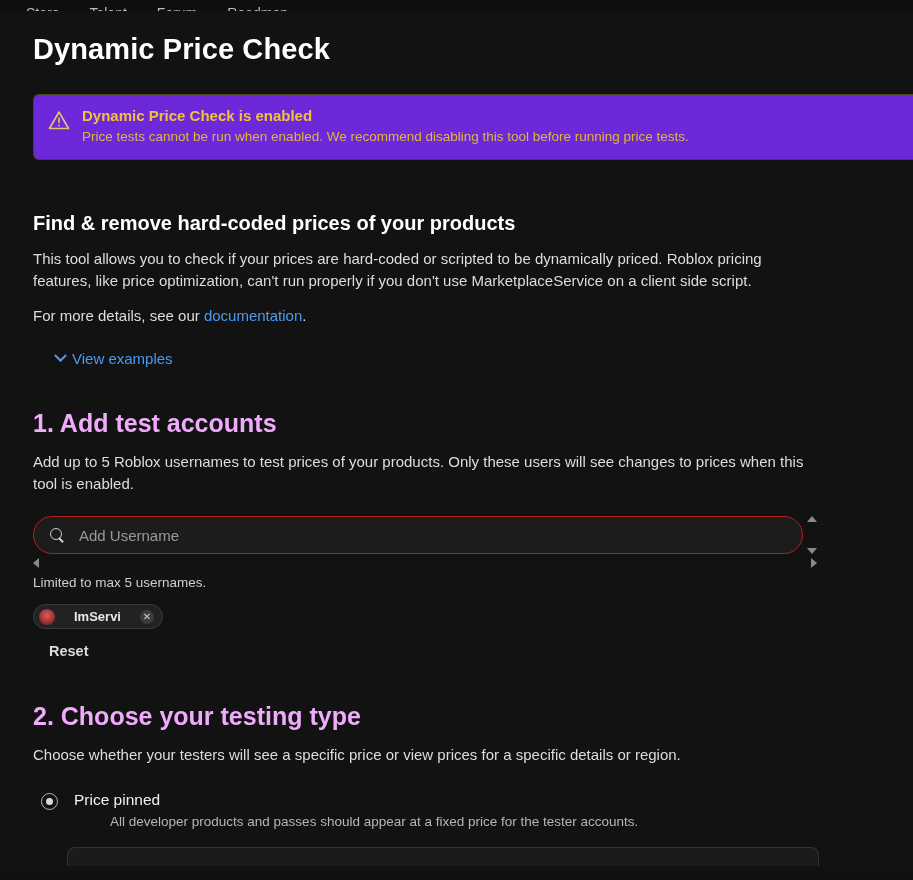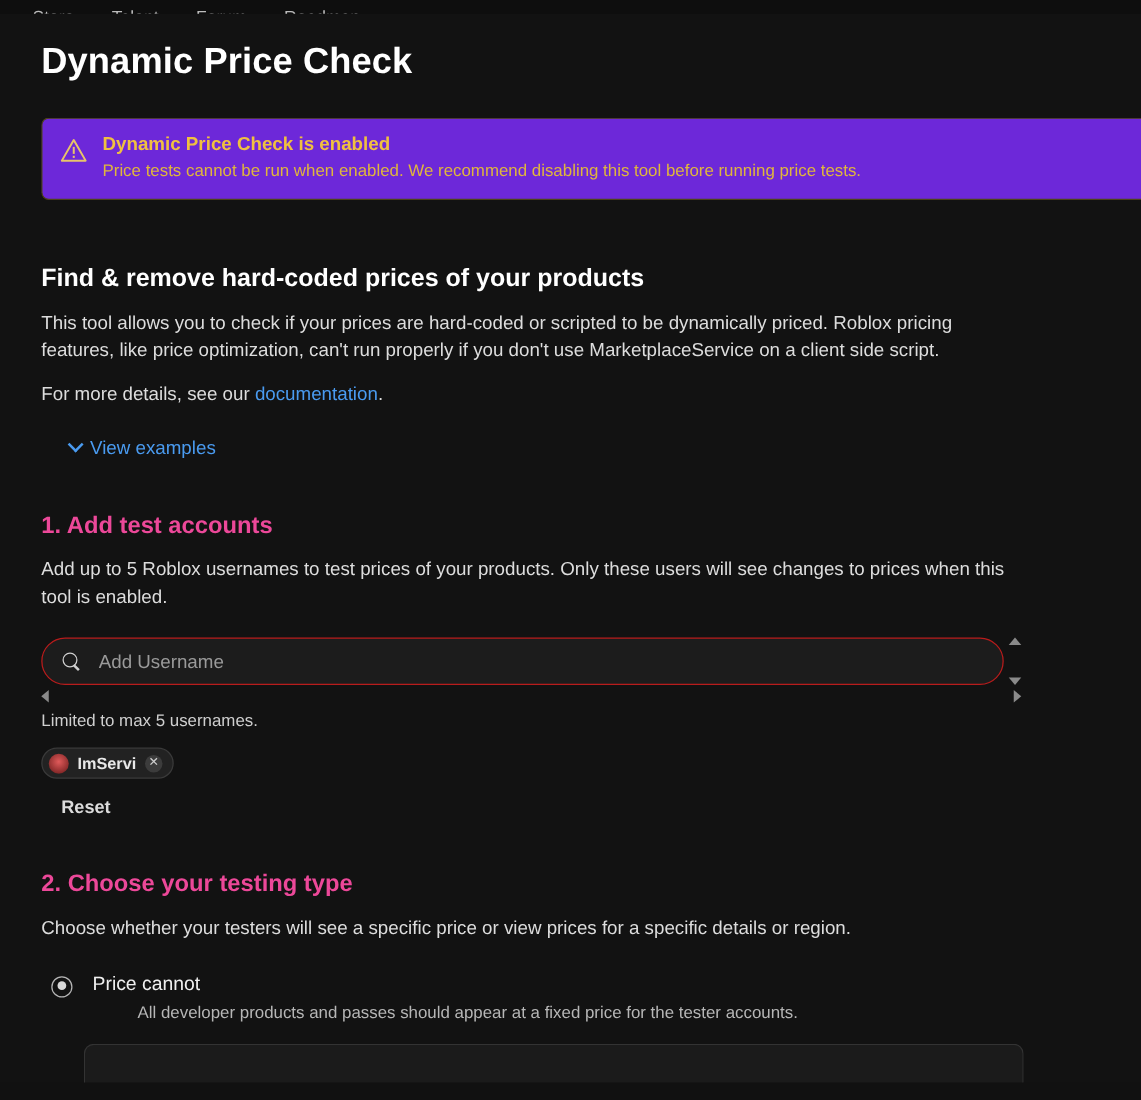--- a/index.html
+++ b/index.html
@@ -135,23 +135,23 @@
   .chev {
     display: inline-block;
     width: 9px;
     height: 9px;
     border-right: 2px solid #4a9bf0;
     border-bottom: 2px solid #4a9bf0;
     transform: rotate(45deg) translate(-2px,-2px);
   }
 
   h3.step-title {
-    font-size: 19px;
-    font-weight: bold;
-    color: #ec4899;
+    font-size: 25px;
+    font-weight: bold;
+    color: #f0abfc;
     margin: 42px 0 0 0;
   }
 
   
   .input-row {
     margin-top: 21px;
     position: relative;
     width: 785px;
     height: 38px;
   }
@@ -248,21 +248,21 @@
     font-size: 13.5px;
     color: #cfcfcf;
     margin-top: 7px;
   }
 
   
   .chip-row { margin-top: 14px; }
   .chip {
     display: inline-flex;
     align-items: center;
-    gap: 7px;
+    gap: 19px;
     background: #222222;
     border: 1px solid #3a3a3a;
     border-radius: 15px;
     height: 25px;
     padding: 0 8px 0 5px;
   }
   .chip-avatar {
     width: 16px; height: 16px;
     border-radius: 50%;
     background: radial-gradient(circle at 50% 40%, #e05a5a 0%, #8a2b2b 70%, #3a1414 100%);
@@ -423,21 +423,21 @@
 
       <button class="reset-btn">Reset</button>
 
       
       <h3 class="step-title">2. Choose your testing type</h3>
       <div class="body-text">Choose whether your testers will see a specific price or view prices for a specific details or region.</div>
 
       <div class="radio-row">
         <span class="radio checked"></span>
         <div>
-          <div class="radio-title">Price cannot</div>
+          <div class="radio-title">Price pinned</div>
           <div class="radio-desc">All developer products and passes should appear at a fixed price for the tester accounts.</div>
         </div>
       </div>
 
       <div class="card-peek">
         
       </div>
 
     </div>
   </div>

